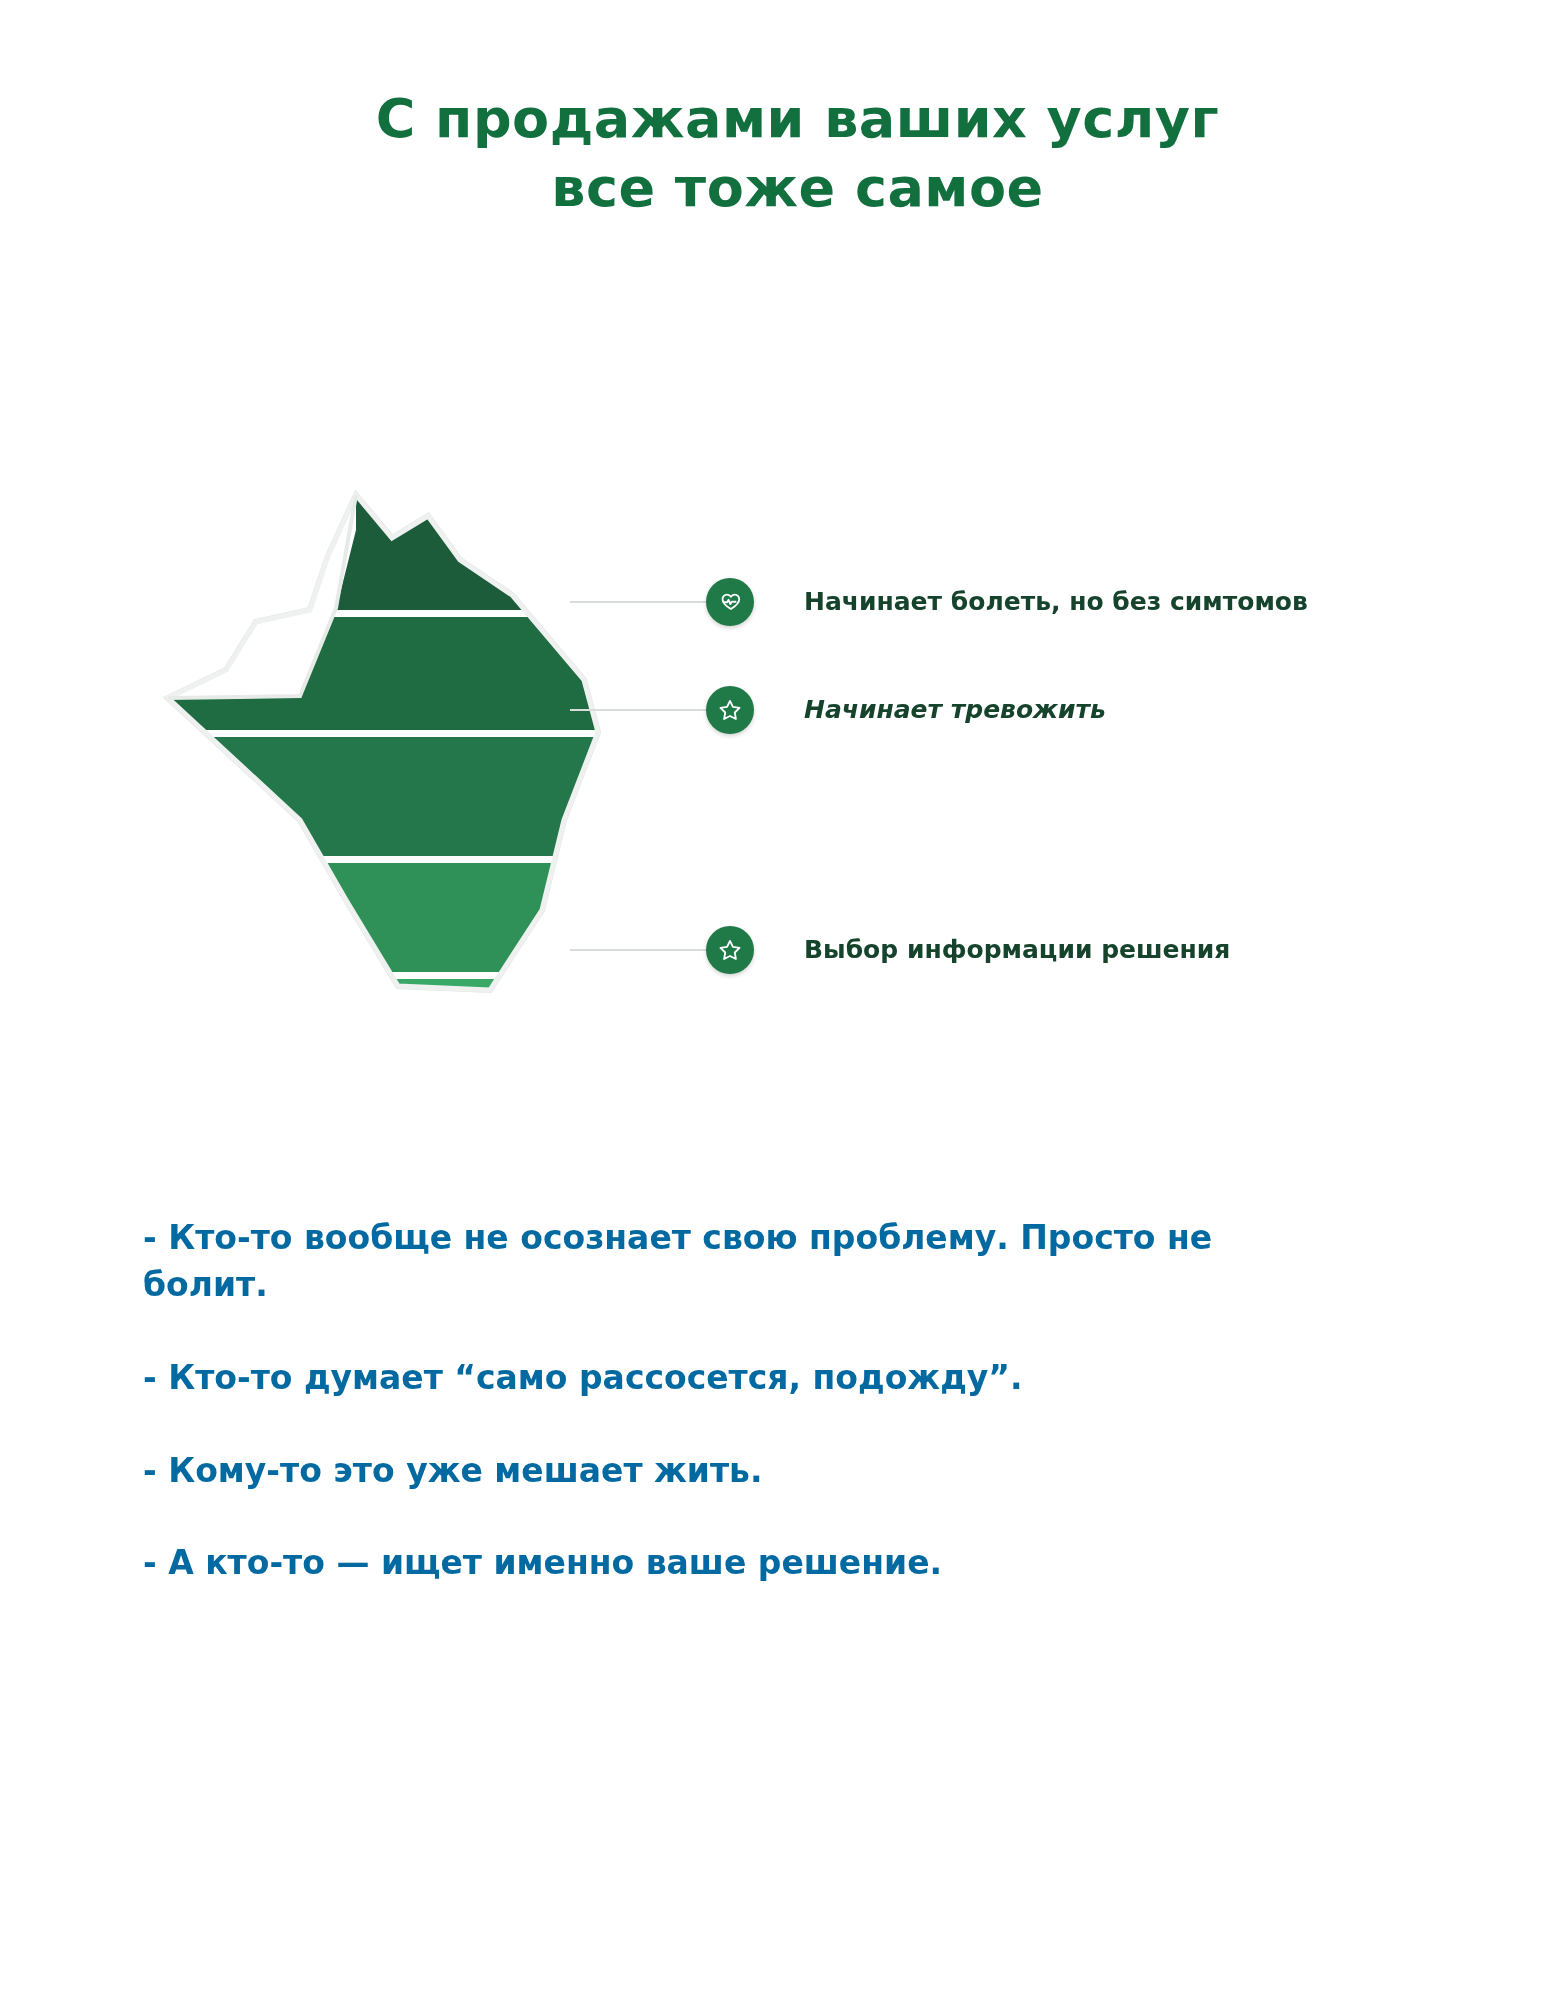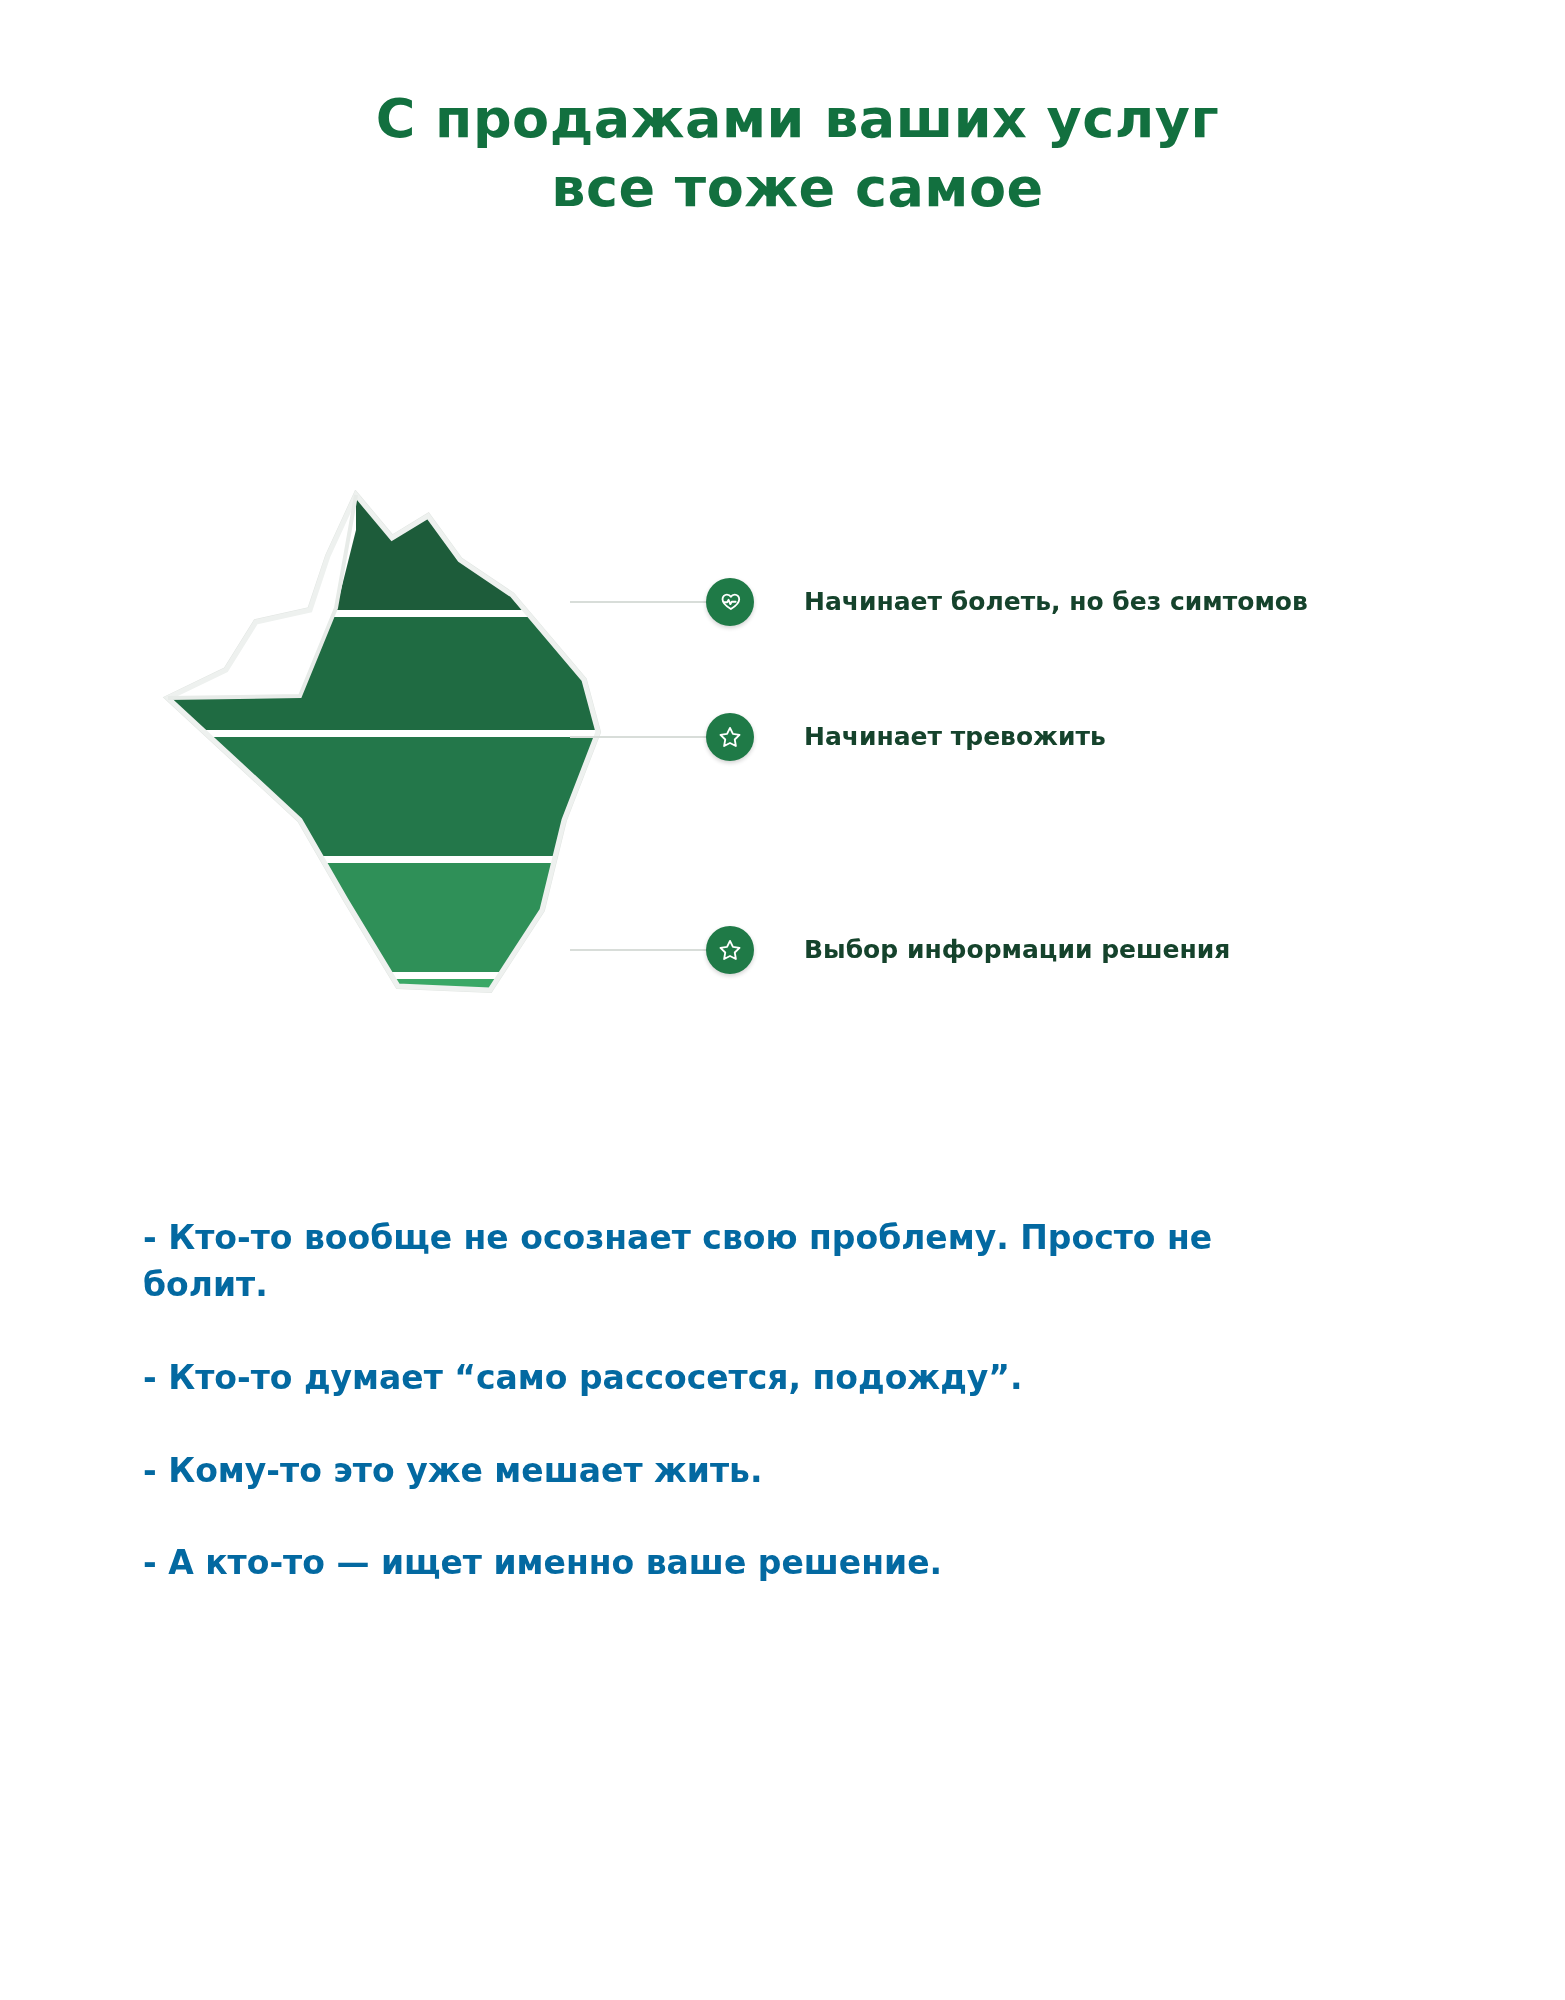--- a/index.html
+++ b/index.html
@@ -192,21 +192,21 @@
         <div class="connector"></div>
         <div class="badge">
           <svg width="26" height="26" viewBox="0 0 24 24" fill="none" stroke="#ffffff" stroke-width="1.7" stroke-linecap="round" stroke-linejoin="round">
             <path d="M20.5 9.5c0-2.5-1.9-4.3-4.1-4.3-1.5 0-2.9.8-3.6 2-0.7-1.2-2.1-2-3.6-2C7 5.2 5.1 7 5.1 9.5c0 4.3 7.7 9 7.7 9s7.7-4.7 7.7-9z"></path>
             <path d="M6.4 12.2h3l1.3-2.2 1.6 4 1.3-2.2h3.6"></path>
           </svg>
         </div>
         <div class="row-label">Начинает болеть, но без симтомов</div>
       </div>
 
-      <div class="row" style="top: 217px;">
+      <div class="row" style="top: 190px; font-style: italic;">
         <div class="connector"></div>
         <div class="badge">
           <svg width="26" height="26" viewBox="0 0 24 24" fill="none" stroke="#ffffff" stroke-width="1.7" stroke-linejoin="round">
             <path d="M12 3.6l2.7 5.5 6.1.9-4.4 4.3 1 6-5.4-2.8-5.4 2.8 1-6L3.2 10l6.1-.9z"></path>
           </svg>
         </div>
         <div class="row-label">Начинает тревожить</div>
       </div>
 
 

